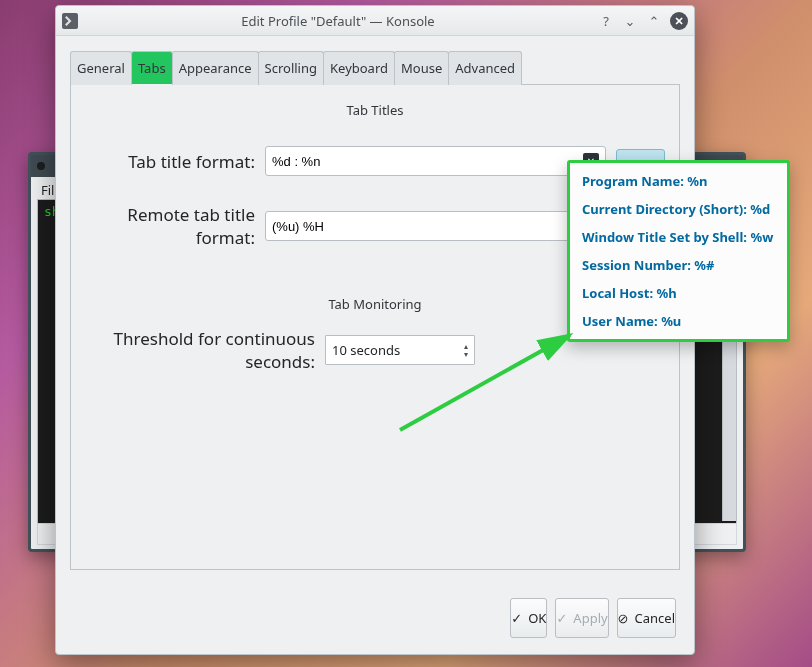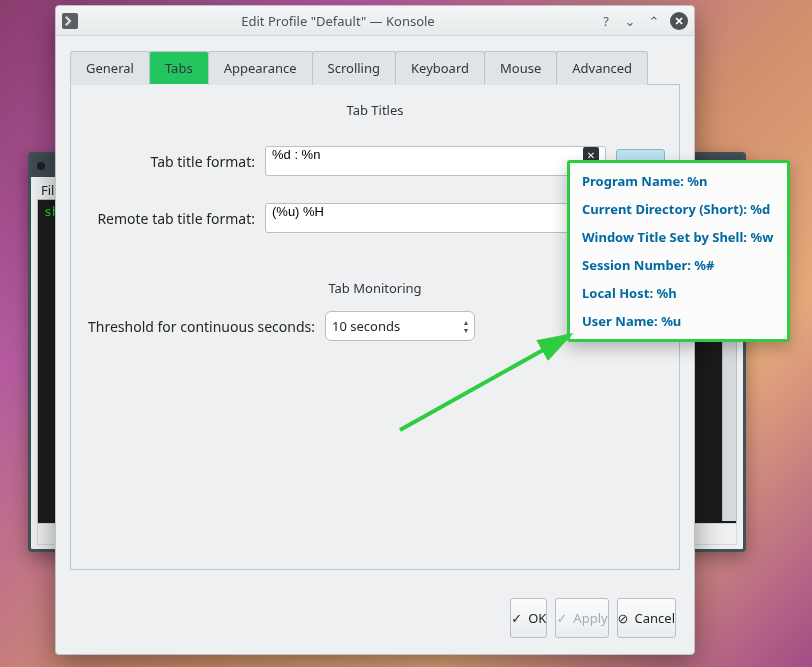--- a/index.html
+++ b/index.html
@@ -51,49 +51,49 @@
       display:flex;align-items:center;justify-content:center;color:#e0e3e6;font-size:10px;}
   .dlg-titlebar .title-text { flex:1; text-align:center; }
   .dlg-titlebar .win-icon { width:16px;height:16px;display:flex;align-items:center;justify-content:center;
       color:#5b6066; cursor:pointer;}
   .dlg-titlebar .close-btn { width:18px;height:18px;border-radius:50%;
       background:#4b5156;color:#fff;display:flex;align-items:center;justify-content:center;font-size:11px;font-weight:bold;}
 
   .dlg-body { flex:1; padding: 14px 14px 10px; display:flex; flex-direction:column; }
   .tabbar { display:flex; border-bottom:1px solid #bcc3c9; }
   .tabbar .tab {
-    padding:7px 15px; background:#e1e4e7; border:1px solid #bcc3c9;
+    padding:7px 6px; background:#e1e4e7; border:1px solid #bcc3c9;
     border-bottom:none; margin-right:-1px; font-size:13px; color:#31363b;
     border-radius:3px 3px 0 0; cursor:pointer; position:relative; top:1px;
   }
   .tabbar .tab.active { background:#22c55e; border-bottom:1px solid #eff0f1; }
   .tab-page {
     flex:1; border:1px solid #bcc3c9; border-top:none; padding:16px 14px;
     display:flex; flex-direction:column; gap:14px; min-height:0;
   }
   .section-title { text-align:center; font-size:13px; color:#31363b; }
   .form-row { display:flex; align-items:center; gap:10px; }
-  .form-row .label { flex:0 0 170px; text-align:right; font-size:14px; }
+  .form-row .label { flex:0 0 170px; text-align:right; font-size:17px; }
   .text-input {
-    flex:1; display:flex; align-items:flex-start; background:#fff;
+    flex:1; display:flex; align-items:center; background:#fff;
     border:1px solid #b8bec4; border-radius:3px; height:30px; padding:0 6px;
   }
   .text-input input { flex:1; border:none; outline:none; font-size:13px; background:transparent; }
   .clear-btn { width:16px;height:16px;background:#2e3338;color:#fff;border-radius:2px;
       display:flex;align-items:center;justify-content:center;font-size:10px;cursor:pointer; }
   .btn {
     display:inline-flex;align-items:center;justify-content:center;gap:6px;
     height:40px;padding:0 0;border:1px solid #b8bec4;border-radius:3px;
     background:linear-gradient(#fcfcfd,#e9ecee); font-size:13px; cursor:pointer;margin-top:16px;
   }
   .btn.primary-highlight { background:linear-gradient(#bfe3ef,#a8d6e5); border-color:#7fb9cf; }
   .btn .chev { font-size:10px; color:#4b5156; }
   .btn.disabled { color:#a5acb2; }
   .spin {
-    display:flex;align-items:center;background:#fff;border:1px solid #b8bec4;border-radius:6px;
+    display:flex;align-items:center;background:#fff;border:1px solid #b8bec4;border-radius:1px;
     height:30px; width:150px; padding:0 6px;
   }
   .spin .val { flex:1; font-size:13px; }
   .spin .arrows { display:flex; flex-direction:column; font-size:8px; color:#4b5156; line-height:8px; cursor:pointer;}
   .dlg-buttons { display:flex;justify-content:flex-end;gap:8px;padding:12px 4px 6px; }
   .btn .ico { font-size:13px; }
 
   
   .dropdown {
     left: 567px; top: 160px; width: 223px;

